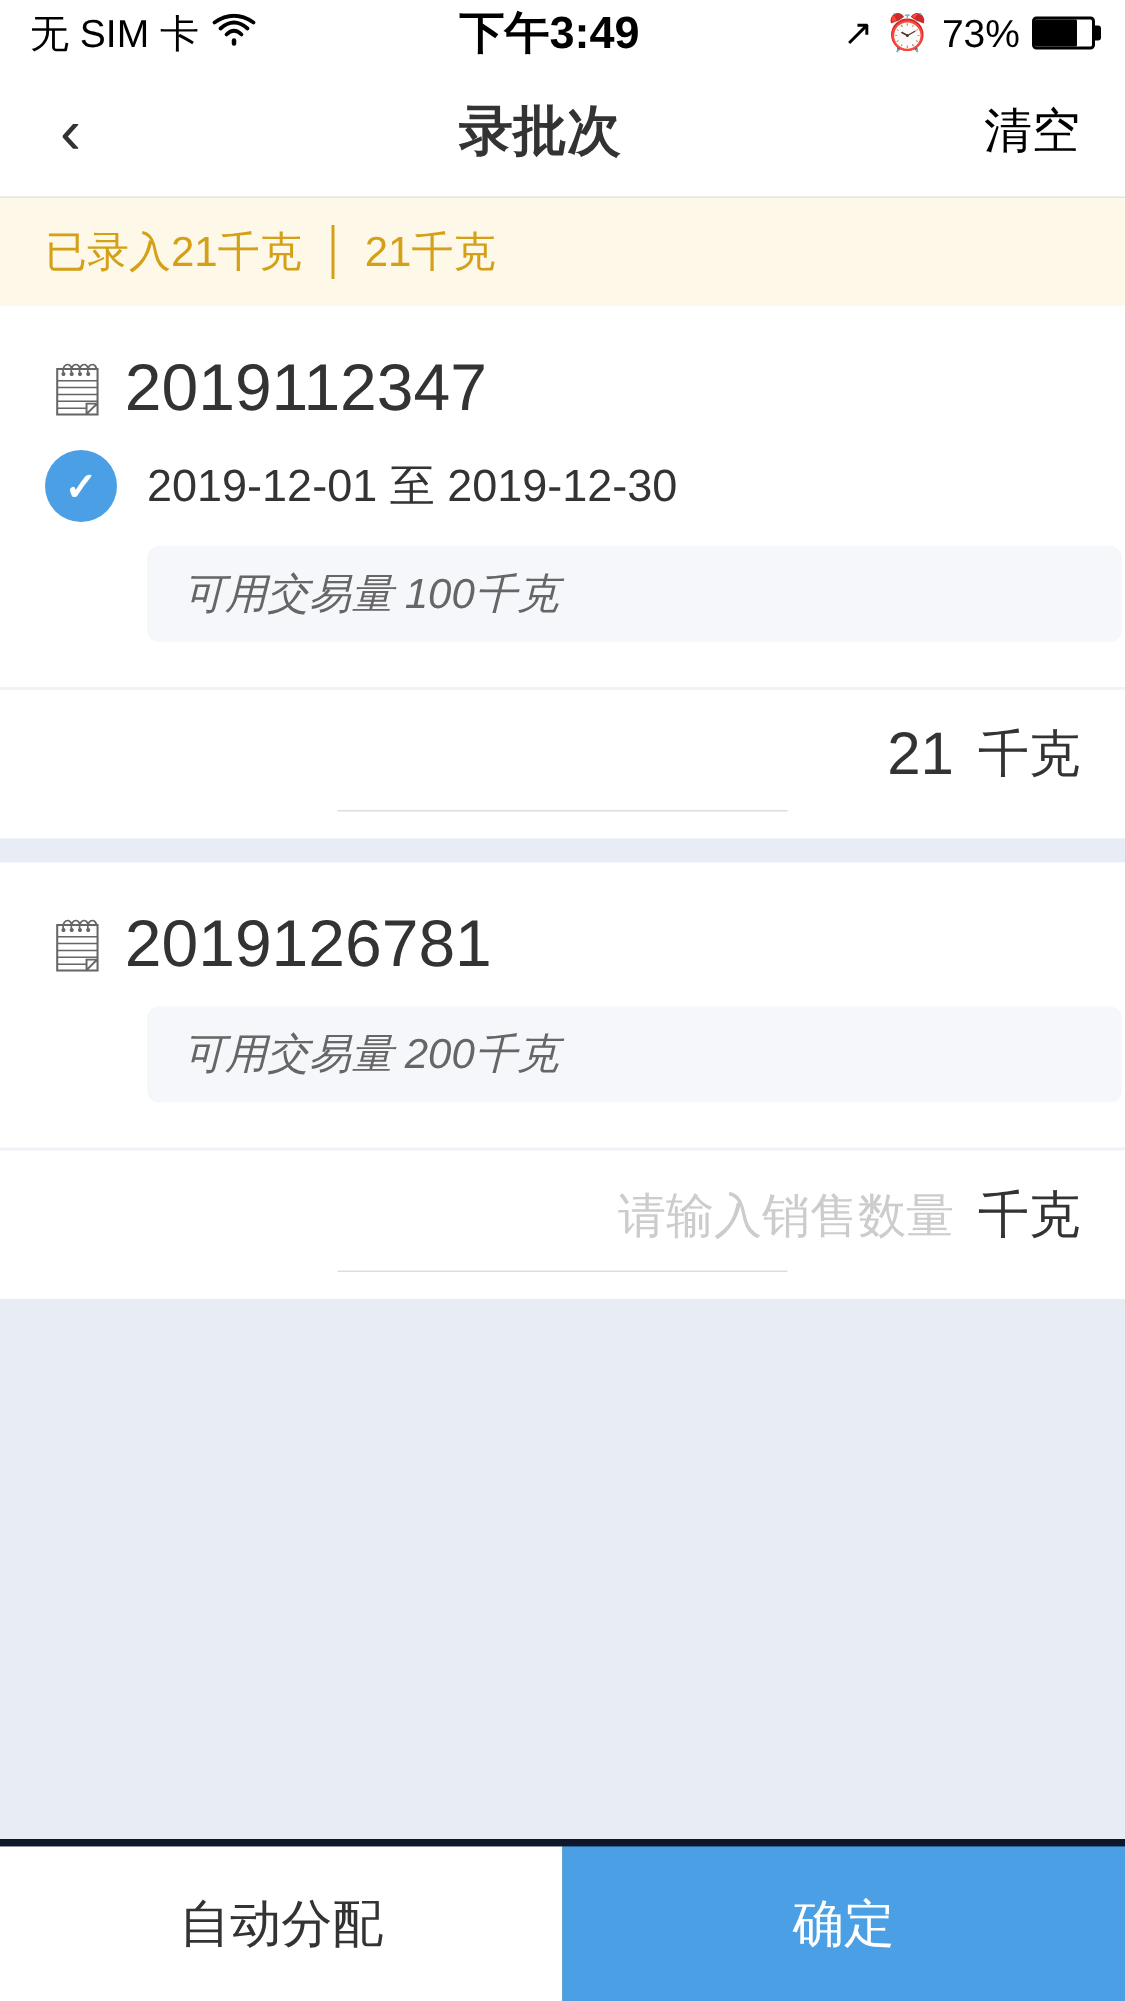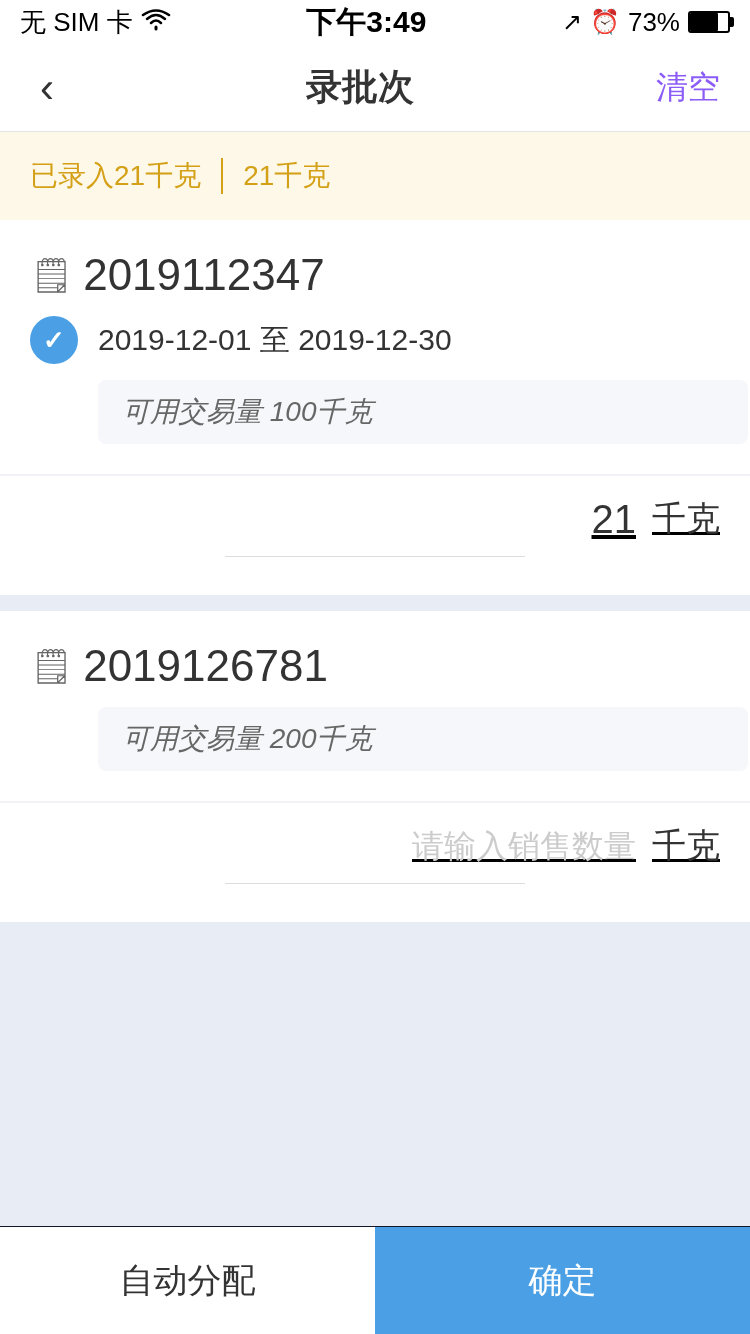--- a/index.html
+++ b/index.html
@@ -82,28 +82,28 @@
       padding: 10px;
     }
     .nav-title {
       font-size: 36px;
       font-weight: 600;
       color: #333;
       text-align: right;
     }
     .nav-clear {
       font-size: 32px;
-      color: #8b5cf6;
+      color: #000000;
       cursor: pointer;
     }
 
     
     .info-banner {
       width: 750px;
-      height: 88px;
+      height: 72px;
       background: #fdf8e8;
       display: flex;
       align-items: center;
       padding: 0 30px;
       gap: 20px;
       text-align: center;
     }
     .info-banner-text {
       font-size: 28px;
       color: #d4a017;
@@ -230,21 +230,21 @@
       background: #e8edf5;
       min-height: 380px;
     }
 
     
     .bottom-bar {
       width: 750px;
       height: 108px;
       display: flex;
       background: #0c4a6e;
-      border-top: 1px solid #0f172a;
+      border-top: 5px solid #0f172a;
       position: fixed;
       bottom: 0;
       left: 0;
     }
     .btn-auto {
       flex: 1;
       display: flex;
       align-items: center;
       justify-content: center;
       font-size: 34px;
@@ -266,22 +266,21 @@
       border: none;
       outline: none;
     }
 
     .main-content {
       padding-bottom: 108px;
     }
 
     .amount-input-section {
       background: #fff;
-      padding: 10px 30px 28px 30px;
-      text-decoration: underline;
+      padding: 10px 30px 8px 30px;
     }
     .amount-display-line {
       display: flex;
       justify-content: flex-end;
       align-items: center;
       gap: 16px;
       padding: 10px 0;
     }
     .underline-container {
       display: flex;

